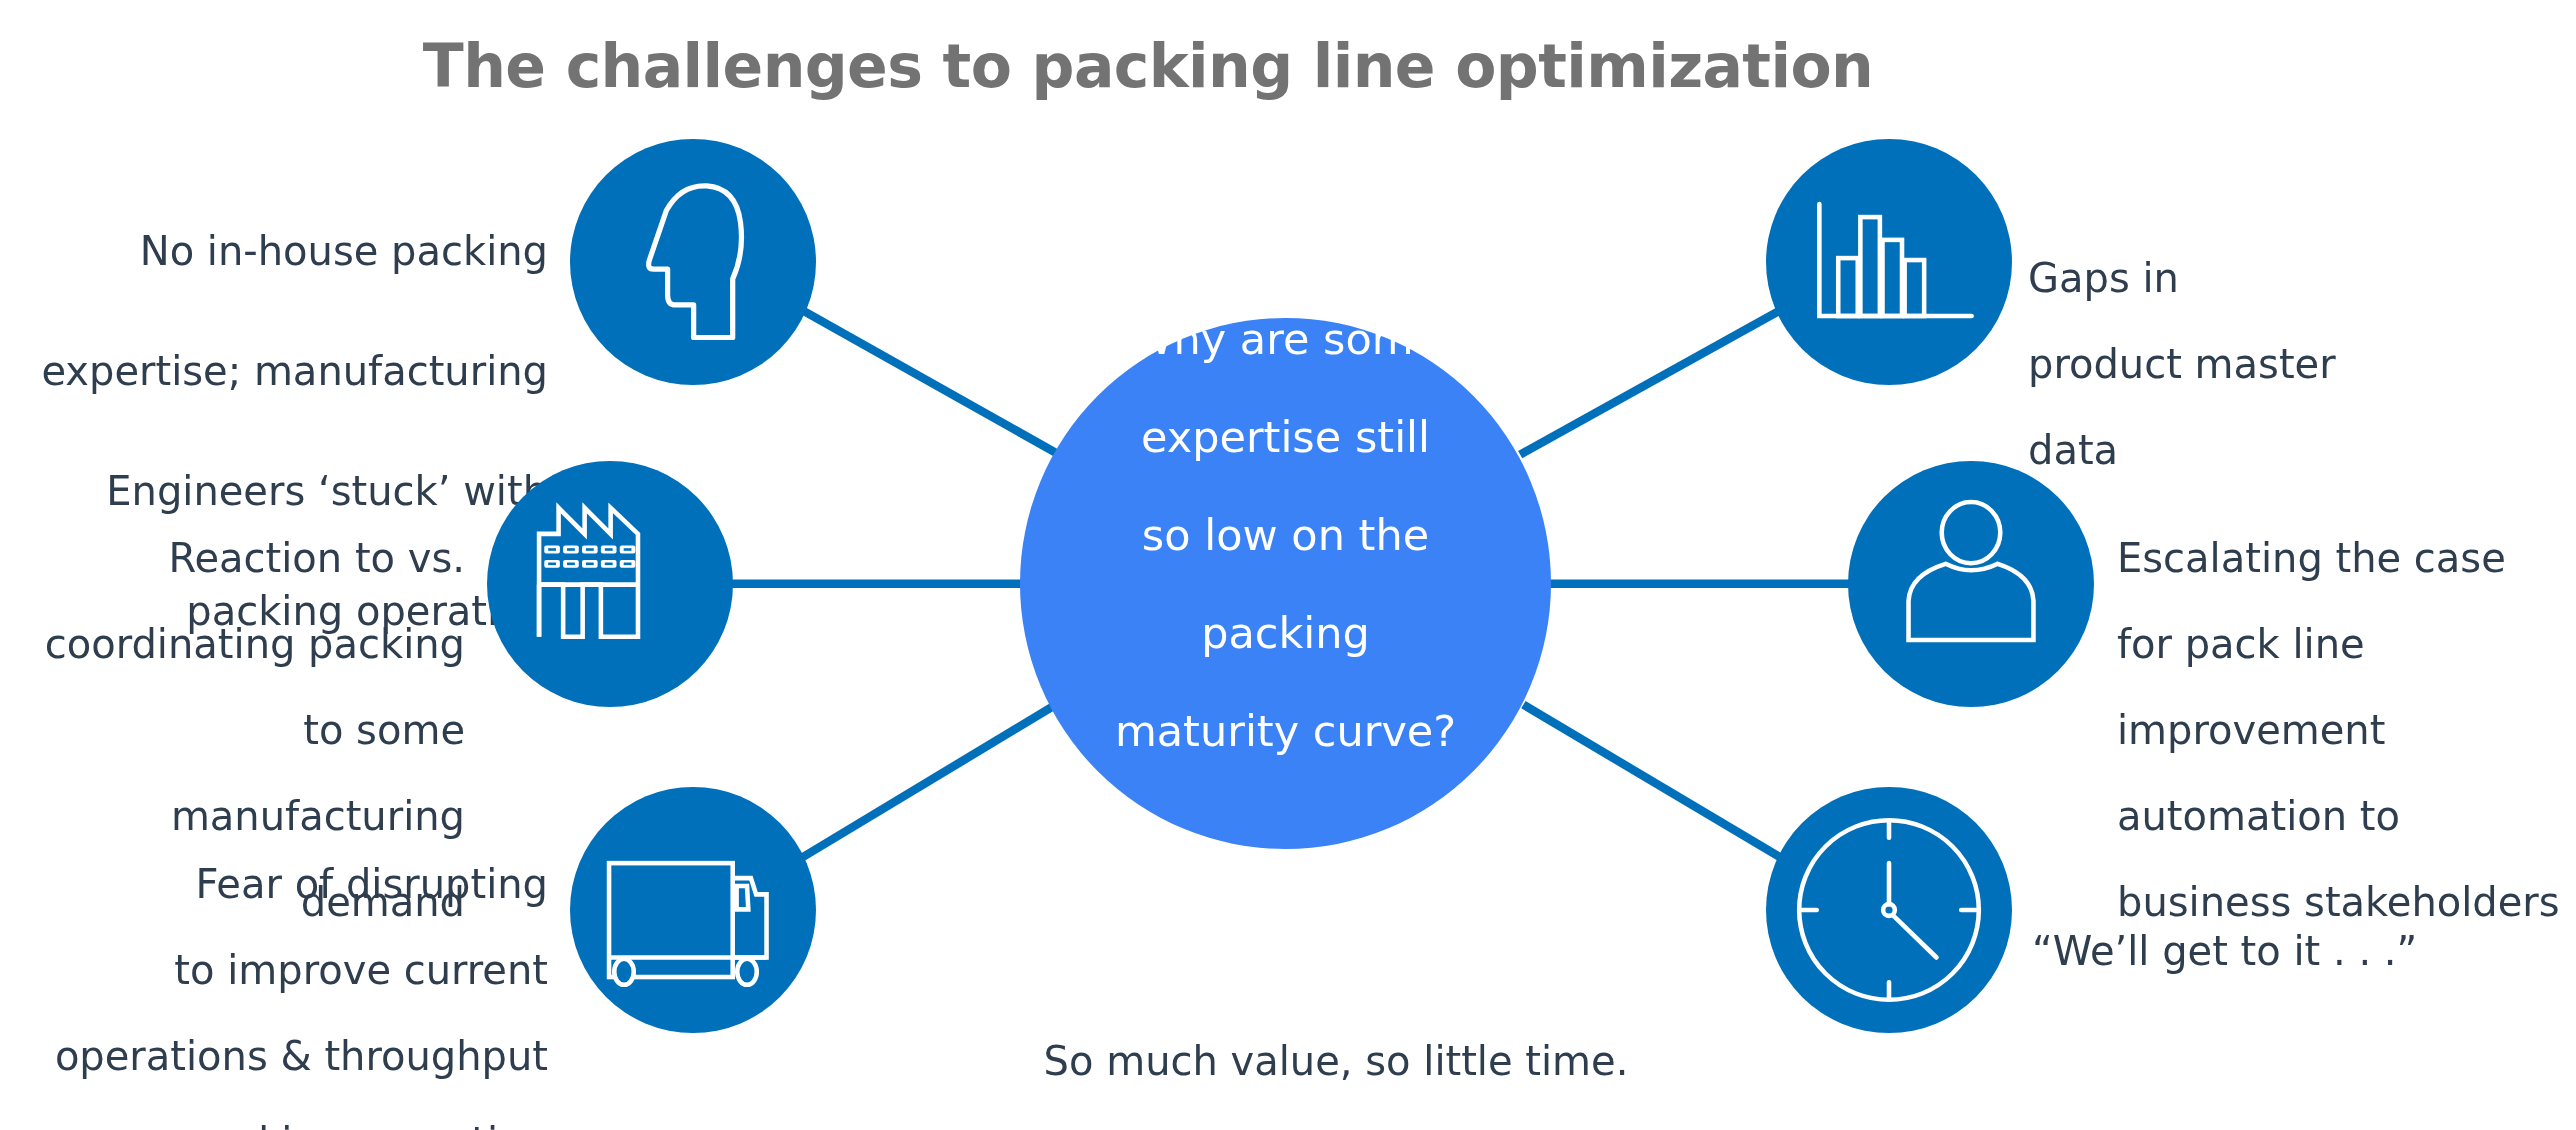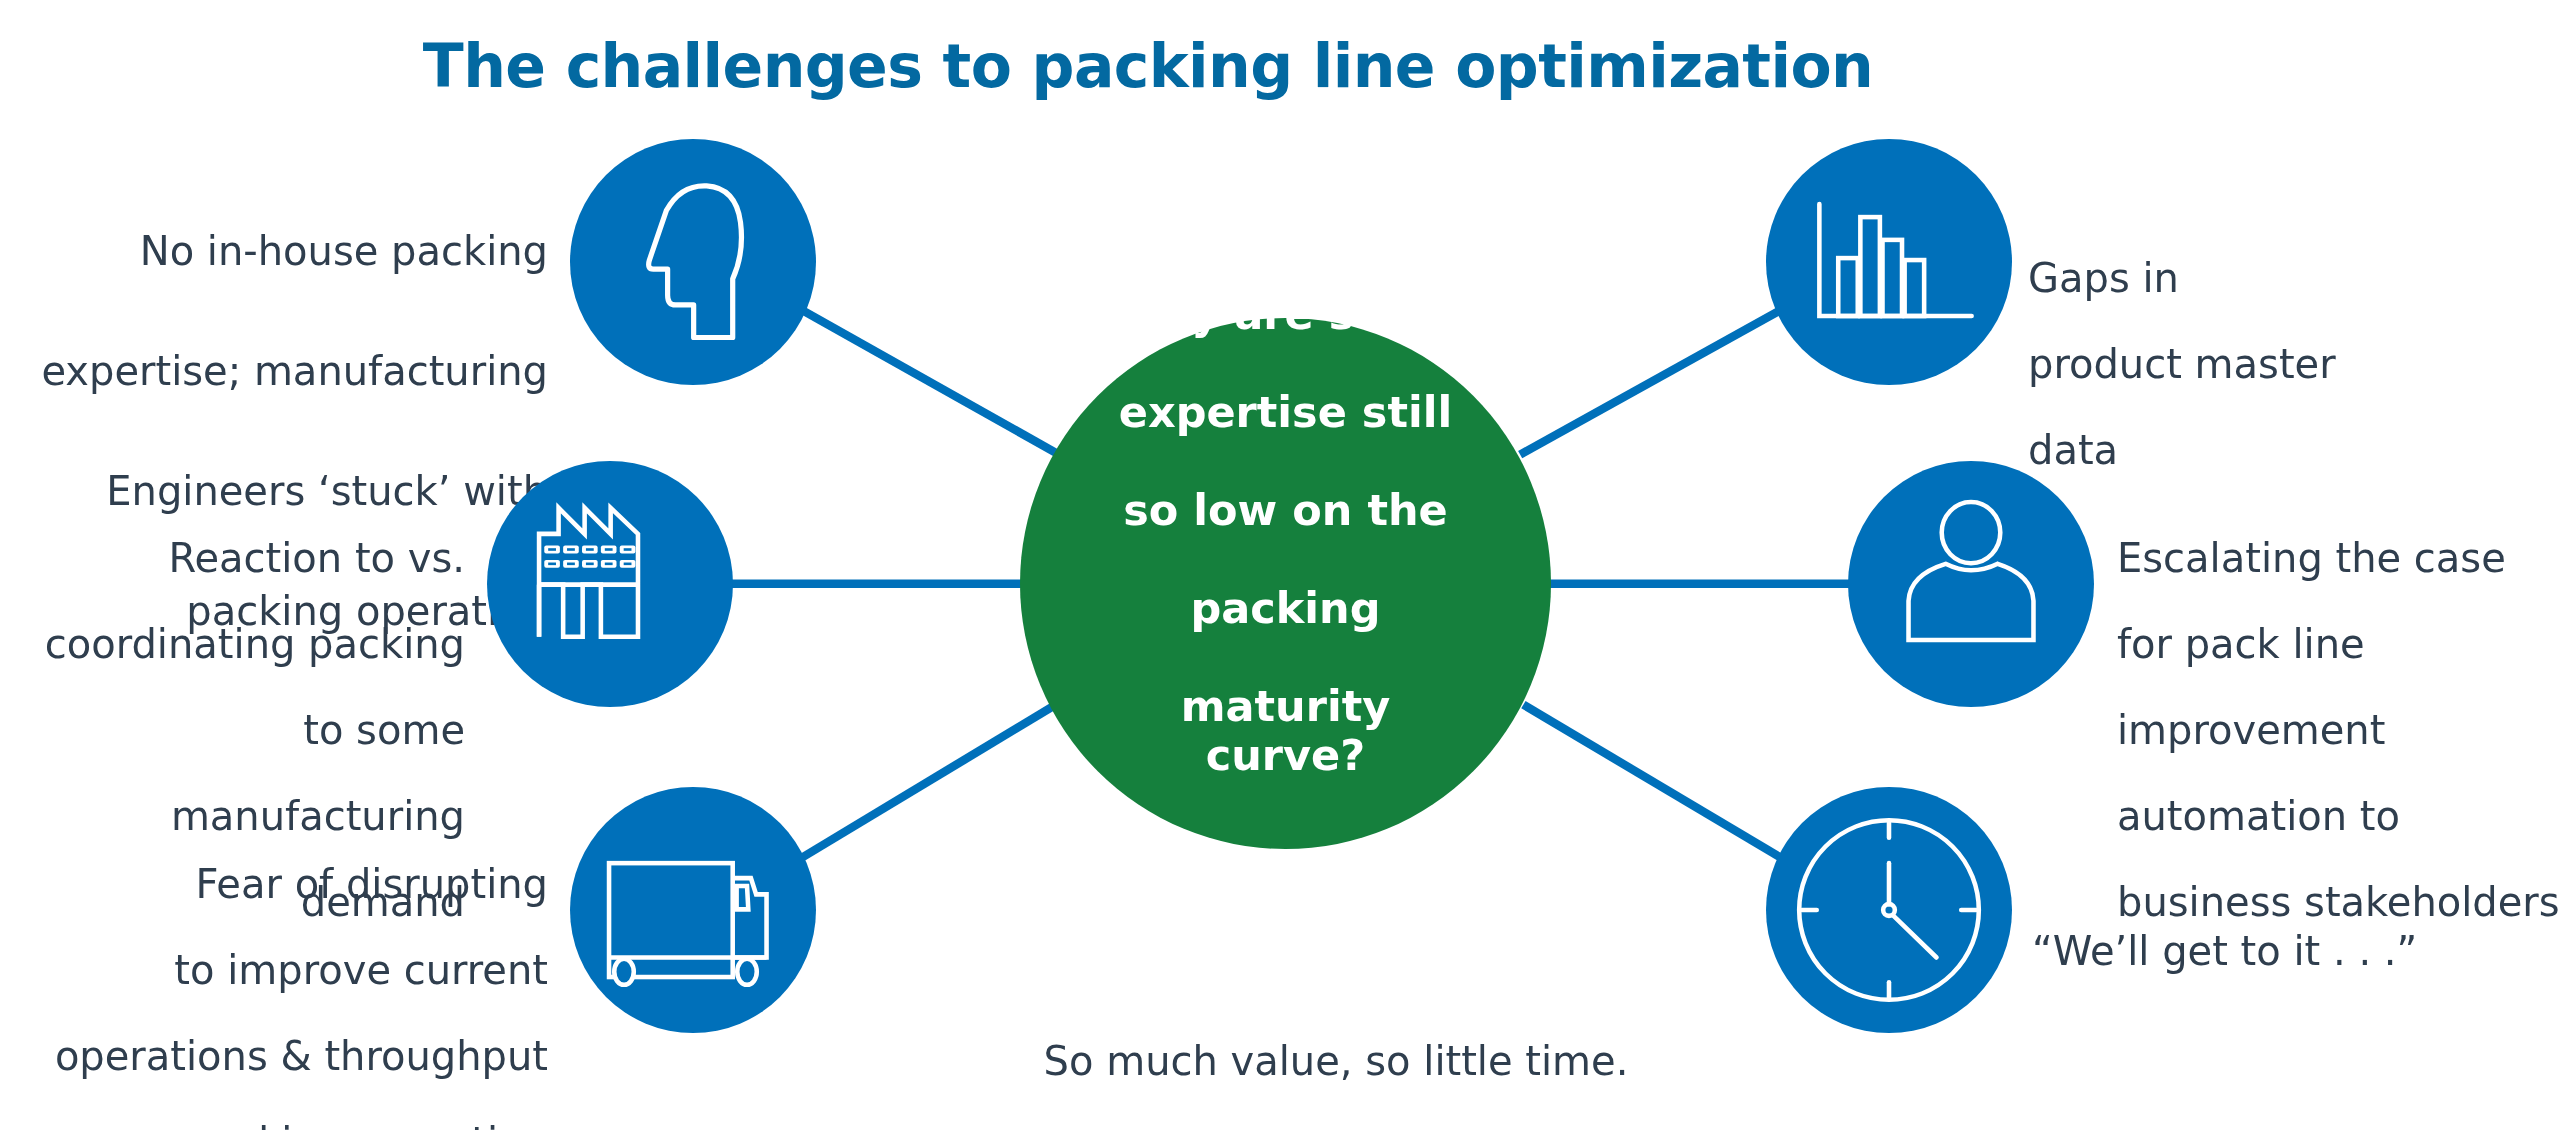--- a/index.html
+++ b/index.html
@@ -1,23 +1,23 @@
 <!DOCTYPE html>
 <html style="font-size:10.4px"><head>
   <meta charset="utf-8">
   <style>
     html, body { margin: 0; padding: 0; background: #ffffff; }
     body { width: 2576px; height: 1130px; position: relative; overflow: hidden;
            font-family: "DejaVu Sans", "Liberation Sans", sans-serif; color: #2f3e4e; }
     .title { position: absolute; left: 0; width: 2296px; top: 31px; text-align: center;
-             font-size: 60px; font-weight: bold; color: #0369a1; letter-spacing: -0.6px; }
+             font-size: 60px; font-weight: bold; color: #737373; letter-spacing: -0.6px; }
     .connectors { position: absolute; left: 0; top: 0; width: 2576px; height: 1130px; }
     .center-hub { position: absolute; left: 1020px; top: 318px; width: 531px; height: 531px;
-                  border-radius: 50%; background: #15803d; display: flex; align-items: center;
-                  justify-content: center; font-weight: bold; }
+                  border-radius: 50%; background: #3b82f6; display: flex; align-items: center;
+                  justify-content: center; }
     .center-hub .q { color: #ffffff; font-size: 43px; line-height: 49px; text-align: center;
                      width: 364px; margin-top: -97px; white-space: pre-line; }
     .node { position: absolute; width: 246px; height: 246px; border-radius: 50%; background: #0070ba; }
     .node svg { position: absolute; left: 0; top: 0; width: 246px; height: 246px; }
     .label { position: absolute; font-size: 40px; line-height: 43px; color: #2f3e4e; white-space: pre-line; }
     .label.left { text-align: right; }
     .label.right { text-align: left; }
     .label.loose { line-height: 60px; }
     .caption { position: absolute; left: 0; width: 2576px; top: 1038px; text-align: center;
                font-size: 40px; color: #2f3e4e; margin-left: 48px; }

